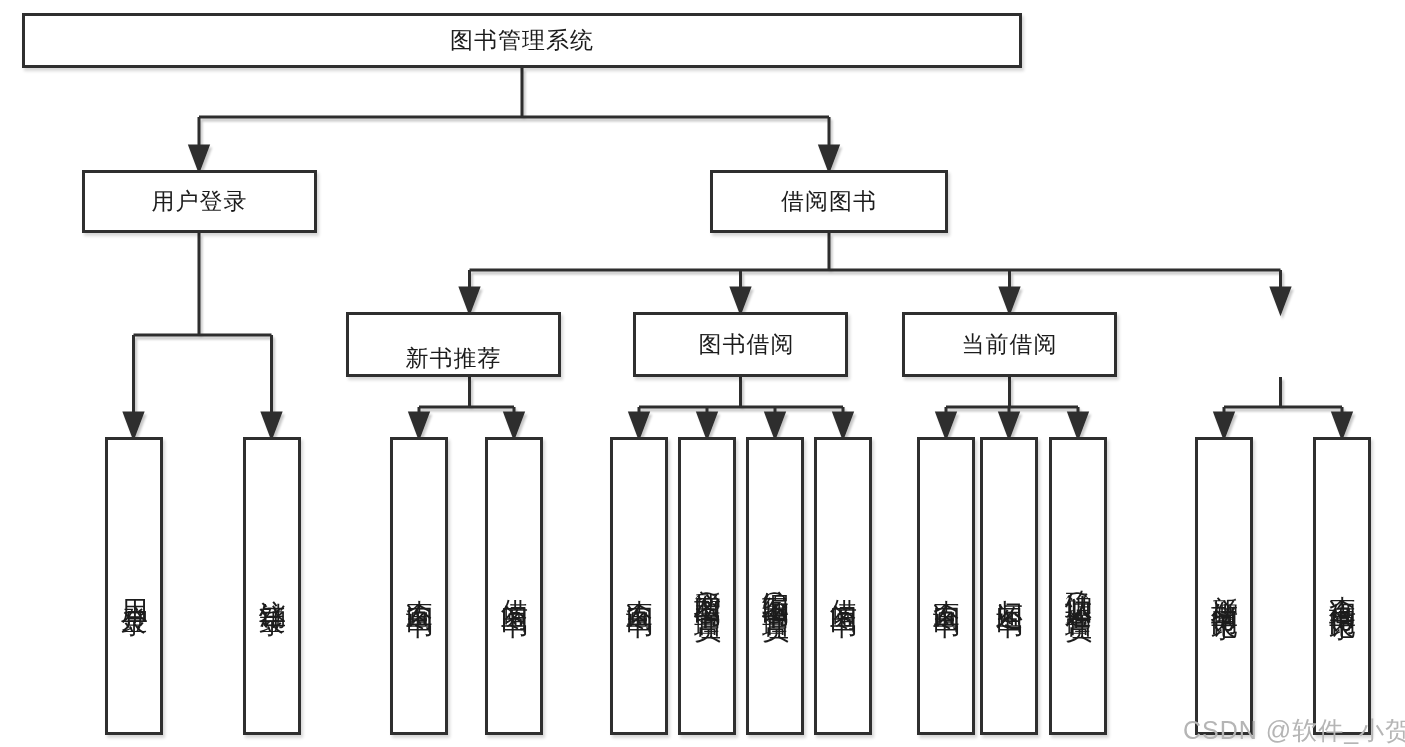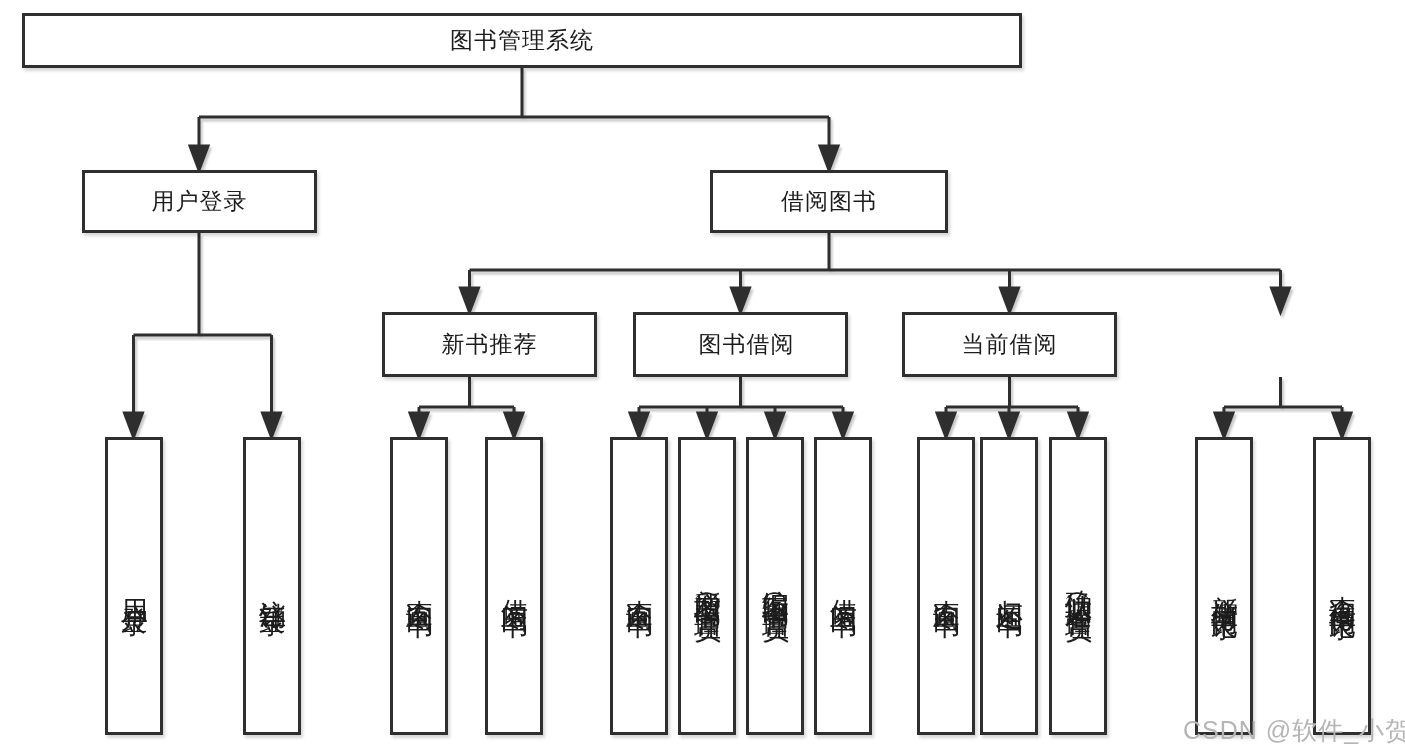--- a/index.html
+++ b/index.html
@@ -21,21 +21,21 @@
   .vleaf .vtext{
     writing-mode:vertical-rl;text-orientation:mixed;
     font-size:27px;letter-spacing:4px;line-height:1;
     white-space:nowrap;
   }
   
   .n-root{left:22px;top:13px;width:1000px;height:55px;}
   .n-user{left:82px;top:170px;width:235px;height:63px;}
   .n-book{left:710px;top:170px;width:238px;height:63px;}
   .lvl3{top:312px;width:215px;height:65px;}
-  .n-rec{left:382px;}  .n-bor{left:633px;padding-left:12px;}
+  .n-rec{left:346px;align-items:flex-end;}  .n-bor{left:633px;padding-left:12px;}
   .n-cur{left:902px;}  .n-log{left:1173px;}
   .lf1{left:105px;} .lf2{left:243px;}
   .lf3{left:390px;} .lf4{left:485px;}
   .lf5{left:610px;} .lf6{left:678px;} .lf7{left:746px;} .lf8{left:814px;}
   .lf9{left:917px;} .lf10{left:980px;} .lf11{left:1049px;}
   .lf12{left:1195px;} .lf13{left:1313px;}
   .watermark{
     position:absolute;left:1183px;top:714px;
     font-size:25px;color:#b5b5b5;letter-spacing:1px;white-space:nowrap;
   }

